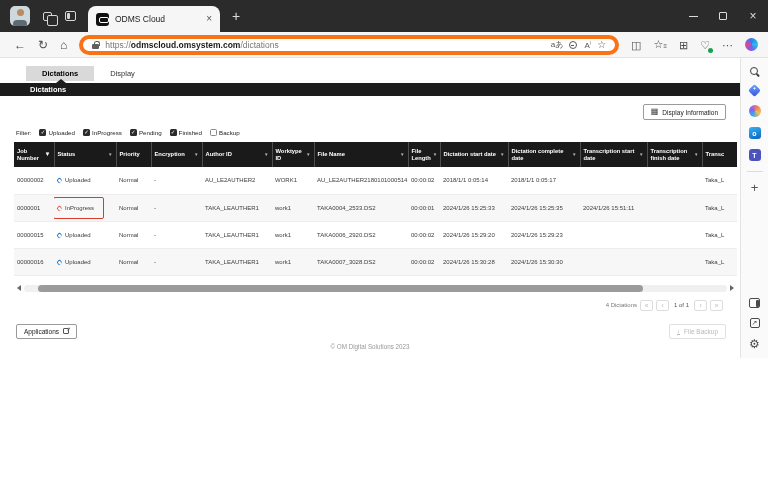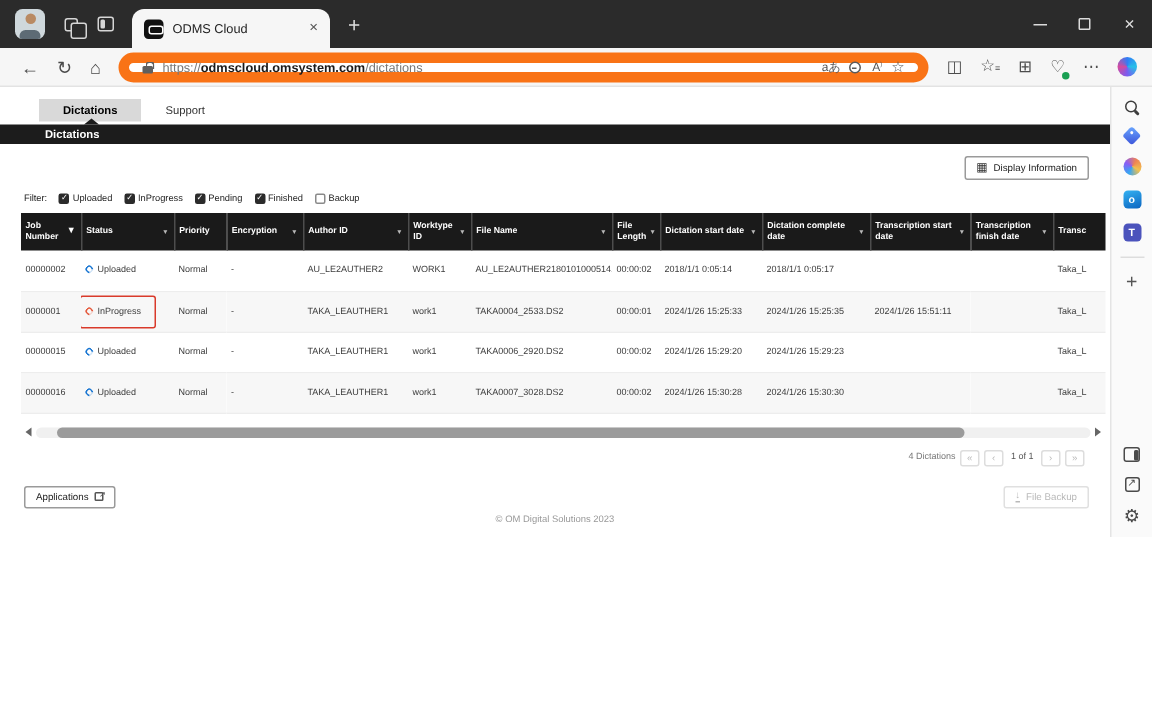--- a/index.html
+++ b/index.html
@@ -24,21 +24,21 @@
   .newtab{margin-left:12px;color:#ddd;font-size:14px;line-height:14px;}
   .tb-spacer{flex:1;}
   .winbtn{width:30px;height:32px;display:flex;align-items:center;justify-content:center;color:#dcdcdc;}
   .ic-min{width:9px;height:1px;background:#dcdcdc;}
   .ic-max{width:8px;height:8px;border:1px solid #dcdcdc;border-radius:1px;}
   .ic-close{font-size:12px;line-height:12px;}
 
   
   .toolbar{height:26px;background:#f6f6f6;border-bottom:1px solid #e3e3e3;display:flex;align-items:center;gap:12px;padding:0 10px 0 14px;flex:none;}
   .nav-ic{font-size:12px;color:#4a4a4a;line-height:12px;}
-  .addr{flex:1;height:20px;background:#fff;border:7px solid #f97316;border-radius:10px;display:flex;align-items:center;gap:6px;padding:0 9px;min-width:0;}
+  .addr{flex:1;height:20px;background:#fff;border:4px solid #f97316;border-radius:10px;display:flex;align-items:center;gap:6px;padding:0 9px;min-width:0;}
   .lock{position:relative;width:7px;height:8px;flex:none;}
   .lock::before{content:'';position:absolute;top:0;left:1.5px;width:4px;height:4px;border:1px solid #5f5f5f;border-bottom:none;border-radius:2.5px 2.5px 0 0;}
   .lock::after{content:'';position:absolute;bottom:0;left:0;width:7px;height:4.5px;background:#5f5f5f;border-radius:1px;}
   .url{flex:1;font-size:8.5px;color:#777;white-space:nowrap;overflow:hidden;}
   .url b{color:#1b1b1b;font-weight:600;}
   .pill-ic{font-size:8px;color:#555;flex:none;}
   .zoomout{position:relative;width:9px;height:9px;flex:none;}
   .zoomout::before{content:'';position:absolute;left:0;top:1px;width:6px;height:6px;border:1px solid #5a5a5a;border-radius:50%;}
   .zoomout::after{content:'';position:absolute;left:2px;top:4.5px;width:3px;height:1px;background:#5a5a5a;}
   .star{font-size:10px;color:#555;flex:none;}
@@ -182,21 +182,21 @@
           <span>Taka_LeType1</span>
         </span>
         <span class="uitem">
           <span class="signout-ic"></span>
           <span>Sign out</span>
         </span>
       </div>
 
       <div class="navrow">
         <span class="navtab active">Dictations</span>
-        <span class="navtab">Support</span>
+        <span class="navtab">Display</span>
       </div>
 
       <div class="blackbar">
         <span class="tri"></span>
         <span>Dictations</span>
       </div>
 
       <div class="row-dispinfo">
         <span class="btn">
           <span class="grid-ic">▦</span>

